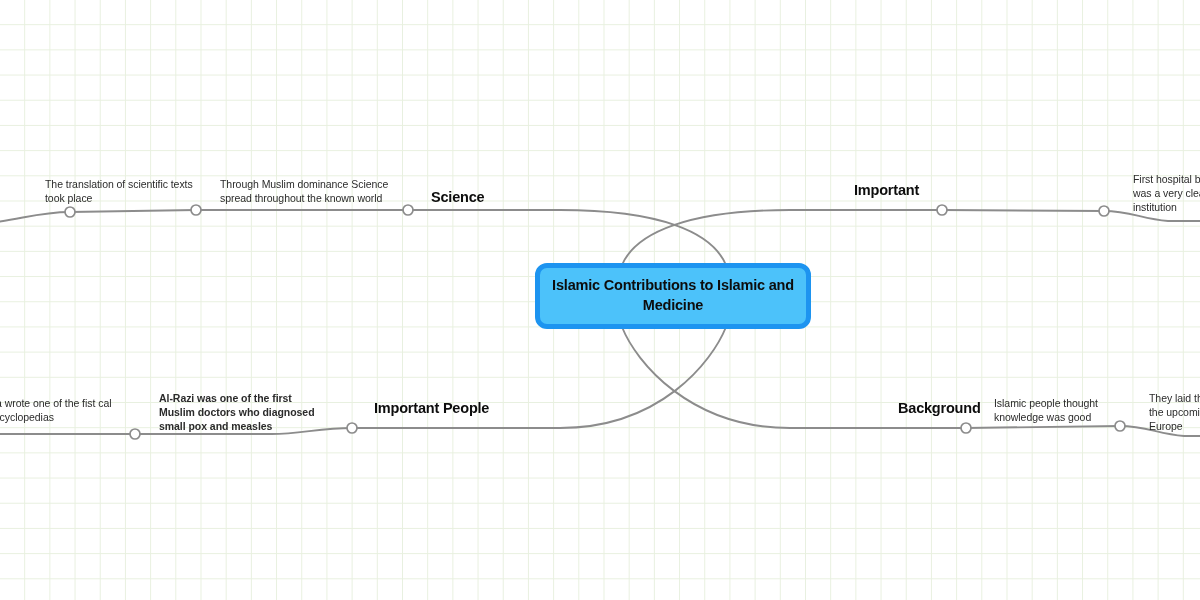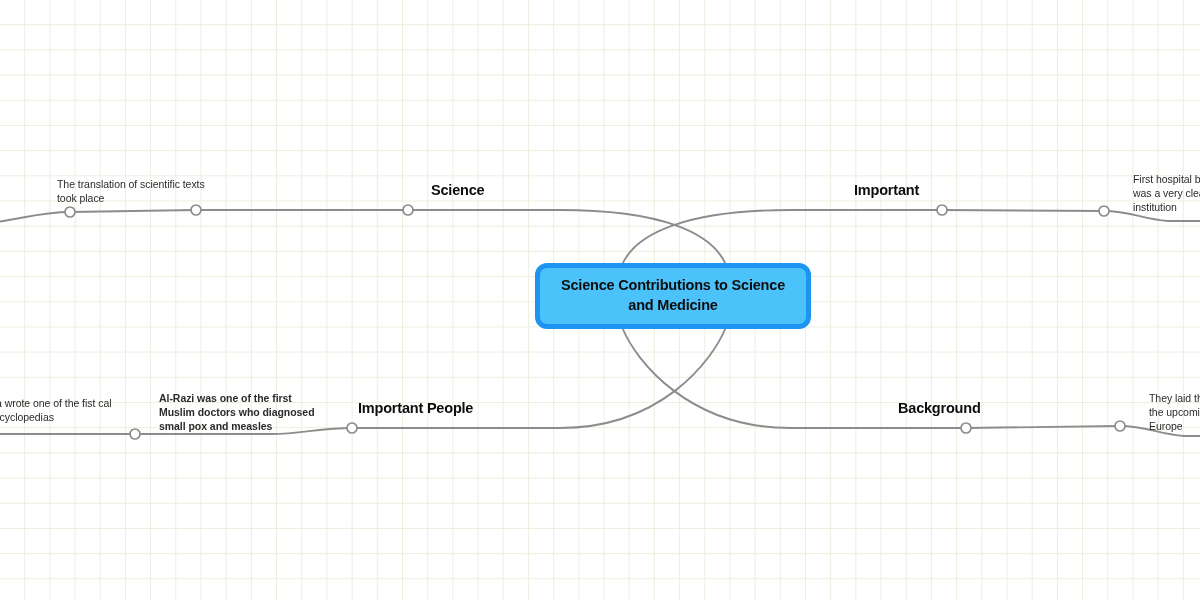--- a/index.html
+++ b/index.html
@@ -97,30 +97,32 @@
       <circle cx="942" cy="210" r="5"></circle>
       <circle cx="1104" cy="211" r="5"></circle>
       <circle cx="352" cy="428" r="5"></circle>
       <circle cx="135" cy="434" r="5"></circle>
       <circle cx="966" cy="428" r="5"></circle>
       <circle cx="1120" cy="426" r="5"></circle>
     </g>
   </svg>
 
   <div class="central-node">
-    <span>Science Contributions to Science and Medicine</span>
+    <span>Islamic Contributions to Islamic and Medicine</span>
   </div>
 
-  <div class="branch-label" style="left:431px; top:182px;text-align:center;">Science</div>
+  <div class="branch-label" style="left:431px; top:189px;text-align:center;">Science</div>
   <div class="branch-label" style="left:854px; top:182px;">Important</div>
-  <div class="branch-label" style="left:358px; top:400px;">Important People</div>
+  <div class="branch-label" style="left:374px; top:400px;">Important People</div>
   <div class="branch-label" style="left:854px; top:400px;margin-left:44px;">Background</div>
 
-  <div class="leaf-label" style="left:45px; top:177px; width:150px;margin-left:12px;">The translation of scientific texts took place</div>
+  <div class="leaf-label" style="left:45px; top:177px; width:150px;">The translation of scientific texts took place</div>
+  <div class="leaf-label" style="left:220px; top:177px; width:172px;">Through Muslim dominance Science spread throughout the known world</div>
 
   <div class="leaf-label" style="left:1133px; top:172px; width:76px;">First hospital b was a very clea institution</div>
 
   <div class="leaf-label" style="left:-12px; top:396px; width:124px;">ina wrote one of the fist cal encyclopedias</div>
   <div class="leaf-label" style="left:159px; top:391px; width:170px;font-weight:bold;">Al-Razi was one of the first Muslim doctors who diagnosed small pox and measles</div>
 
+  <div class="leaf-label" style="left:994px; top:396px; width:120px;">Islamic people thought knowledge was good</div>
   <div class="leaf-label" style="left:1149px; top:391px; width:66px;">They laid th the upcomi Europe</div>
 
 </div>
 
 </body></html>

